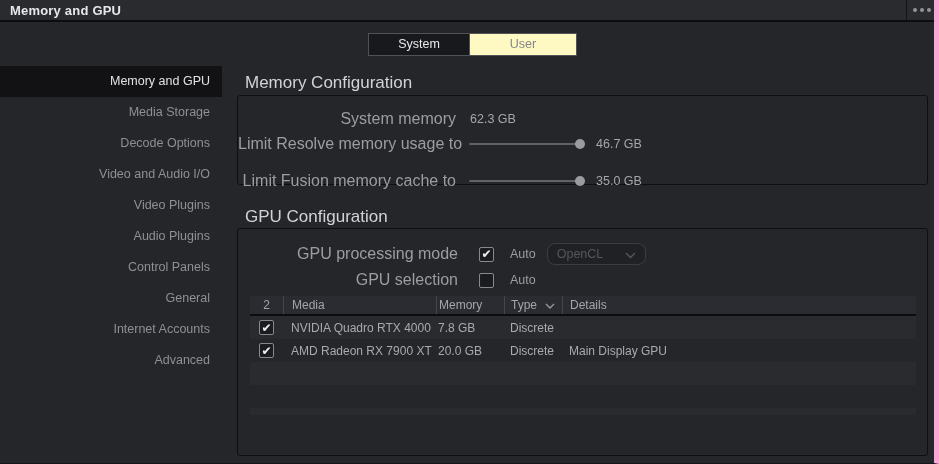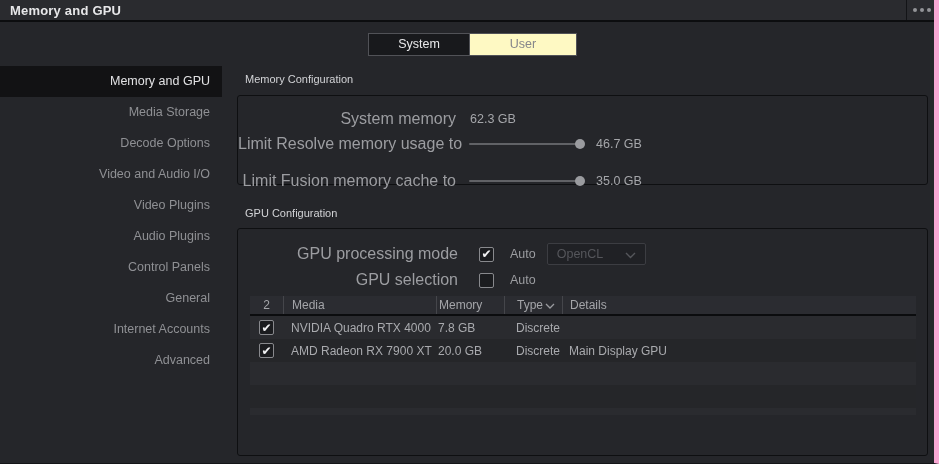--- a/index.html
+++ b/index.html
@@ -41,21 +41,21 @@
 
   
   .sidebar { position:absolute; left:0; top:66px; width:222px; }
   .side-item {
     height:31px; line-height:31px; text-align:right; padding-right:12px;
     font-size:12.5px; color:#8f9094; cursor:pointer; white-space:nowrap;
   }
   .side-item.selected { background:#121214; color:#e2e2e4; }
 
   
-  .section-title { position:absolute; font-size:11px; color:#d2d3d6; }
+  .section-title { position:absolute; font-size:17px; color:#d2d3d6; }
   .panel { position:absolute; left:237px; width:691px; border:1px solid #0e0f11; border-radius:3px; }
 
   .p-row { position:absolute; left:0; display:flex; align-items:center; }
   .p-label { width:218px; text-align:right; font-size:16px; color:#9c9da1; white-space:nowrap; }
   .p-value { font-size:12.5px; color:#a5a6aa; white-space:nowrap; }
 
   
   .slider { position:relative; width:114px; height:14px; margin-left:13px; cursor:pointer; }
   .slider .track { position:absolute; left:0; right:0; top:6px; height:2px; background:#616266; border-radius:1px; }
   .slider .thumb { position:absolute; right:-2px; top:2px; width:10px; height:10px; border-radius:50%; background:#9a9b9f; }
@@ -67,42 +67,42 @@
     width:15px; height:15px; background:#1b1c1f; border:1px solid #88898d; border-radius:2px;
     display:flex; align-items:center; justify-content:center; cursor:pointer; flex:0 0 auto;
   }
   .checkbox .check { display:none; color:#f2f2f4; font-size:12px; line-height:12px; }
   .checkbox.checked .check { display:block; }
   .auto-label { font-size:12.5px; color:#9c9da1; margin-left:16px; }
 
   
   .dropdown {
     margin-left:11px; width:99px; height:22px; background:#202125;
-    border:1px solid #3c3d42; border-radius:2px;
+    border:1px solid #3c3d42; border-radius:8px;
     display:flex; align-items:center; justify-content:space-between;
     padding:0 9px; cursor:default;
   }
   .dropdown .dd-text { font-size:12.5px; color:#55565b; }
 
   
   .gpu-table { position:absolute; left:12px; top:67px; width:666px; height:119px; background:#2a2b2f; overflow:hidden; }
   .t-header {
     display:flex; height:20px; background:#2b2c31; border-bottom:2px solid #0b0c0e;
     font-size:12px; color:#a4a5a9;
   }
   .t-header .cell { line-height:18px; white-space:nowrap; }
   .t-row { display:flex; height:23px; align-items:center; font-size:12px; color:#a9aaae; }
   .t-row.alt-light, .stripe.alt-light { background:#2a2b2f; }
   .t-row.alt-dark,  .stripe.alt-dark  { background:#252629; }
   .stripe { height:23px; }
   .stripe.partial { height:9px; }
   .col-check { width:33px; display:flex; justify-content:center; align-items:center; }
   .col-name { width:153px; padding-left:8px; }
   .col-memory { width:68px; padding-left:2px; }
-  .col-type { width:58px; padding-left:12px; display:flex; align-items:center; justify-content:space-between; padding-right:7px; }
+  .col-type { width:58px; padding-left:6px; display:flex; align-items:center; justify-content:space-between; padding-right:7px; }
   .col-details { flex:1; padding-left:7px; }
   .t-header .cell { border-left:1px solid #45464b; }
   .t-header .cell:first-child { border-left:none; text-align:center; }
   .t-header .col-check { display:block; line-height:18px; }
   .t-row .checkbox { width:15px; height:15px; }
 
   .chevron { flex:0 0 auto; display:inline-block; }
 </style>
 </head>
 <body>

